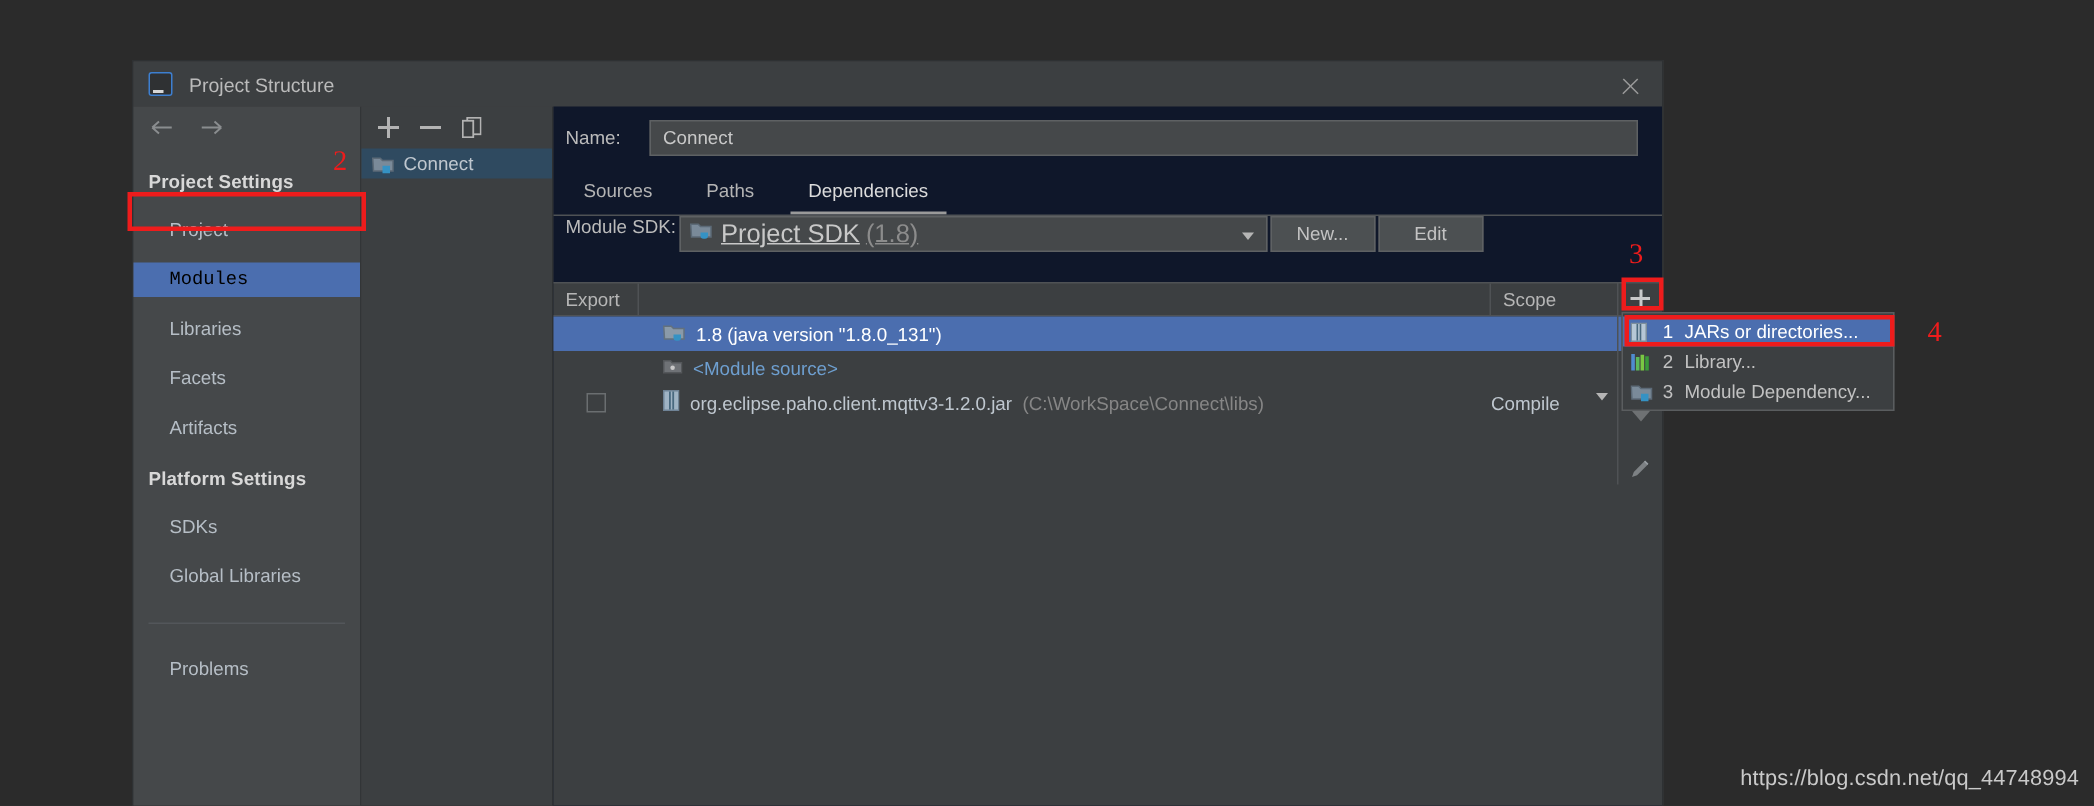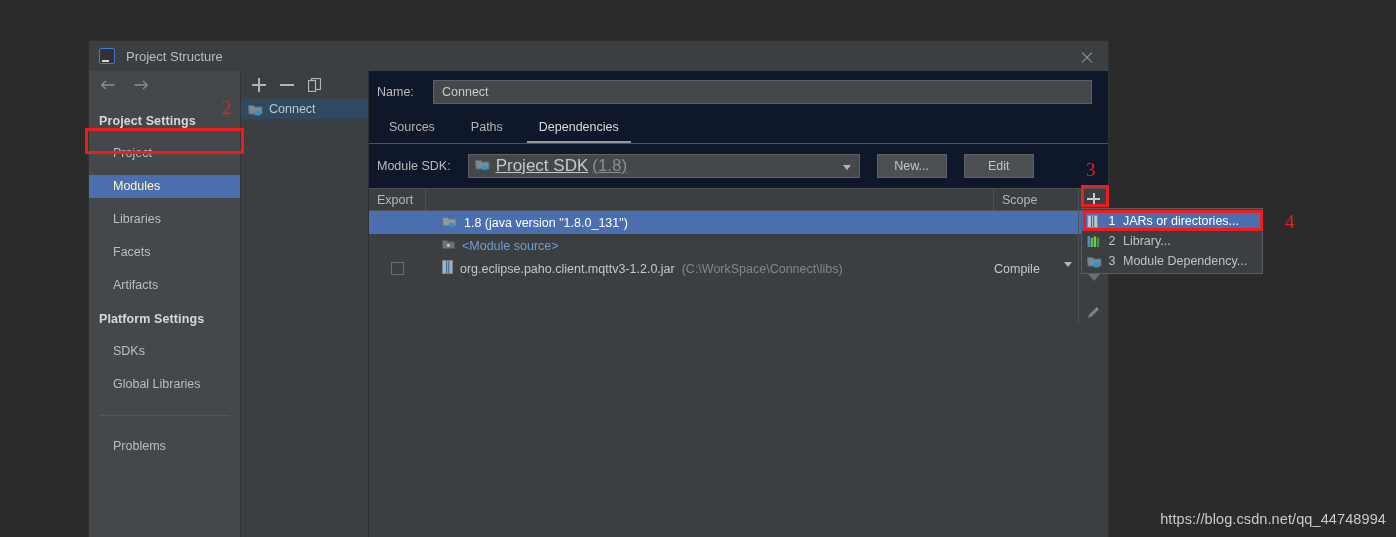--- a/index.html
+++ b/index.html
@@ -68,21 +68,21 @@
   .arrow svg { display: block; }
   .group-label {
     font-size: 12.5px; color: #d8d8d8; font-weight: bold;
     padding: 5px 0 4px 10px; letter-spacing: 0.1px;
   }
   .nav-item {
     font-size: 12.5px; color: #b6bec6;
     padding: 3px 0 3px 24px; height: 23px; line-height: 17px;
     cursor: default;
   }
-  .nav-item.selected { background: #4b6eaf; color: #fef9c3; }
+  .nav-item.selected { background: #4b6eaf; color: #000000; font-family: Liberation Mono, monospace; }
   .nav-sep { height: 1px; background: #53565a; margin: 9px 10px 9px 10px; }
 
   
   .mid-col {
     width: 128px; flex: 0 0 128px;
     background: #3c3f41;
     border-right: 1px solid #2e3133;
     display: flex; flex-direction: column;
   }
   .mid-toolbar { height: 28px; display: flex; align-items: center; gap: 14px; padding-left: 11px; }
@@ -111,21 +111,21 @@
   }
 
   .tabs { display: flex; align-items: flex-end; height: 30px; padding-left: 8px; gap: 12px; }
   .tab {
     font-size: 12.5px; color: #b4b4b4; padding: 4px 12px 7px 12px;
     cursor: pointer; border-bottom: 2px solid transparent;
   }
   .tab.active { color: #dcdcdc; border-bottom: 2px solid #9a9a9a; }
   .tabs-underline { height: 1px; background: #4f5255; }
 
-  .sdk-row { display: flex; align-items: center; height: 44px; padding: 0 16px 0 8px; gap: 17px; }
+  .sdk-row { display: flex; align-items: flex-start; height: 44px; padding: 0 16px 0 8px; gap: 2px; }
   .sdk-label { font-size: 12.5px; color: #bbbbbb; }
   .sdk-combo {
     width: 392px; height: 24px; background: #45484a; border: 1px solid #5e6163;
     display: flex; align-items: center; padding: 0 4px 0 6px; position: relative;
   }
   .sdk-combo .txt { font-size: 17px; color: #c8c8c8; margin-left: 6px; text-decoration: underline; }
   .sdk-combo .dim { color: #8c8c8c; margin-left: 4px; }
   .combo-arrow {
     position: absolute; right: 8px; top: 10px;
     width: 0; height: 0; border-left: 4.5px solid transparent;

